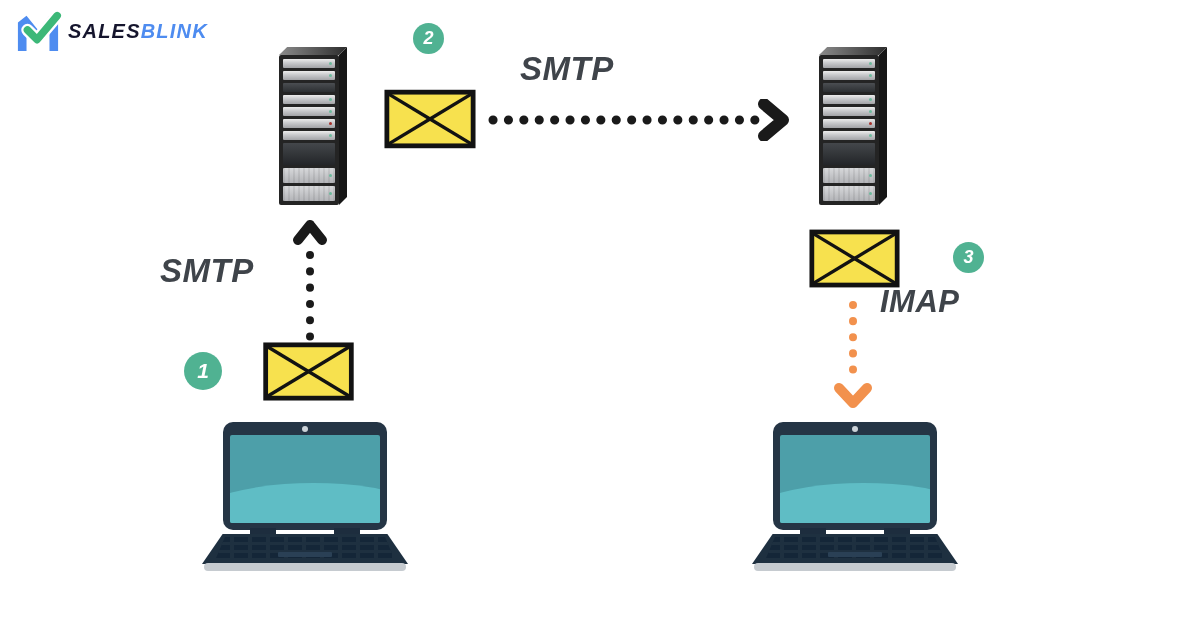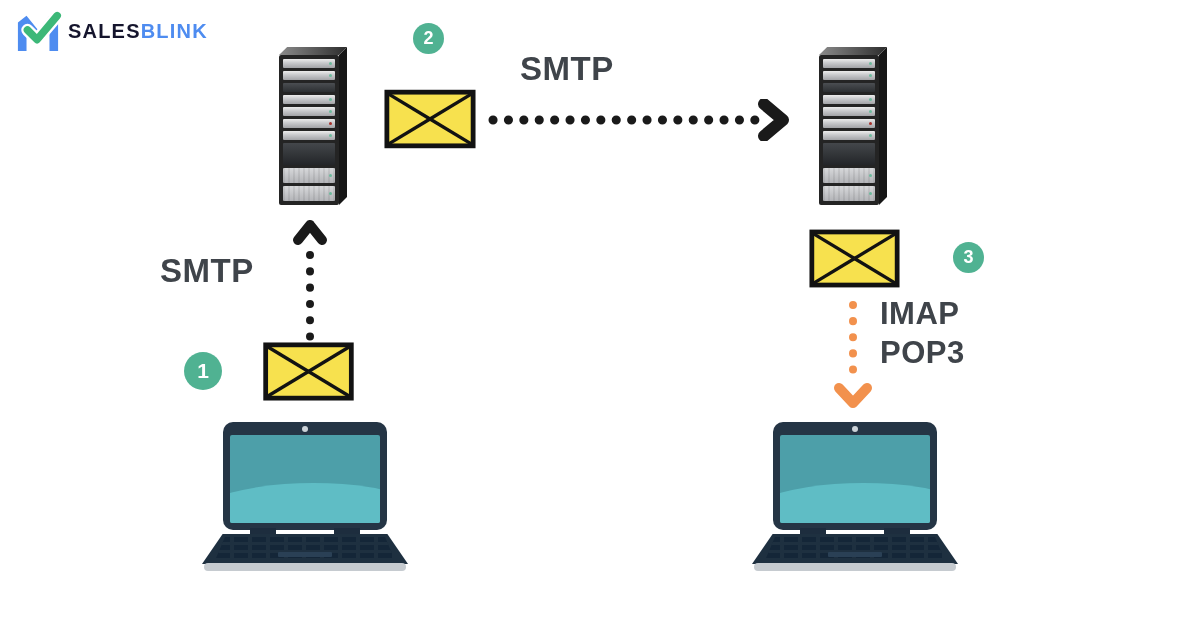--- a/index.html
+++ b/index.html
@@ -1,38 +1,38 @@
 <!DOCTYPE html>
 <html><head>
 <meta charset="utf-8">
 <style>
   html,body { margin:0; padding:0; background:#ffffff; }
   body { font-family:"Liberation Sans", sans-serif; }
-  .canvas { position:relative; width:1032px; height:630px; background:#ffffff; overflow:hidden; }
+  .canvas { position:relative; width:1032px; height:630px; background:#ffffff; overflow:hidden;font-style:italic; }
 
   
   .logo { position:absolute; left:14px; top:9px; display:flex; align-items:center; gap:6px; }
   .logo-mark { width:48px; height:44px; }
   .logo-text { font-size:20px; font-weight:bold; letter-spacing:1.2px; white-space:nowrap; }
   .logo-sales { color:#15152D; }
   .logo-blink { color:#4E8CF0; }
 
   
   .badge { position:absolute; background:#50B292; border-radius:50%; color:#ffffff;
            font-weight:bold; display:flex; align-items:center; justify-content:center; }
   #badge1 { left:184px; top:352px; width:38px; height:38px; font-size:21px; }
   #badge2 { left:413px; top:23px;  width:31px; height:31px; font-size:18px; }
   #badge3 { left:953px; top:242px; width:31px; height:31px; font-size:18px; }
 
   
   .big-label { position:absolute; color:#3F444A; font-weight:bold; font-size:33px;
                letter-spacing:0.5px; text-align:left; }
   #smtp-top  { left:520px; top:50px;  width:160px; }
   #smtp-left { left:160px; top:252px; width:160px; }
-  #imap-label { left:880px; top:294px; width:128px; font-size:31px; line-height:39px; }
+  #imap-label { left:880px; top:282px; width:128px; font-size:31px; line-height:39px; }
 
   
   .server { position:absolute; width:70px; height:158px; }
   #server1 { left:279px; top:47px; }
   #server2 { left:819px; top:47px; }
   .srv-top  { position:absolute; left:0; top:0; width:68px; height:8px;
               background:linear-gradient(90deg,#8c8c8c,#2c2c2c);
               clip-path:polygon(0 100%, 12% 0, 100% 0, 88% 100%); }
   .srv-side { position:absolute; left:60px; top:0; width:8px; height:158px; background:#161616;
               clip-path:polygon(0 5%, 100% 0, 100% 95%, 0 100%); }
@@ -105,21 +105,20 @@
   </div>
 
   <div class="badge" id="badge1">1</div>
   <div class="badge" id="badge2">2</div>
   <div class="badge" id="badge3">3</div>
 
   <div class="big-label" id="smtp-left">SMTP</div>
   <div class="big-label" id="smtp-top">SMTP</div>
   <div class="big-label" id="imap-label">
     <div>IMAP</div>
-    <div>POP3</div>
   </div>
 
   <div class="server" id="server1">
     <div class="srv-top"></div>
     <div class="srv-side"></div>
     <div class="srv-front">
       <div class="slat"></div>
       <div class="slat"></div>
       <div class="slat dark"></div>
       <div class="slat"></div>

